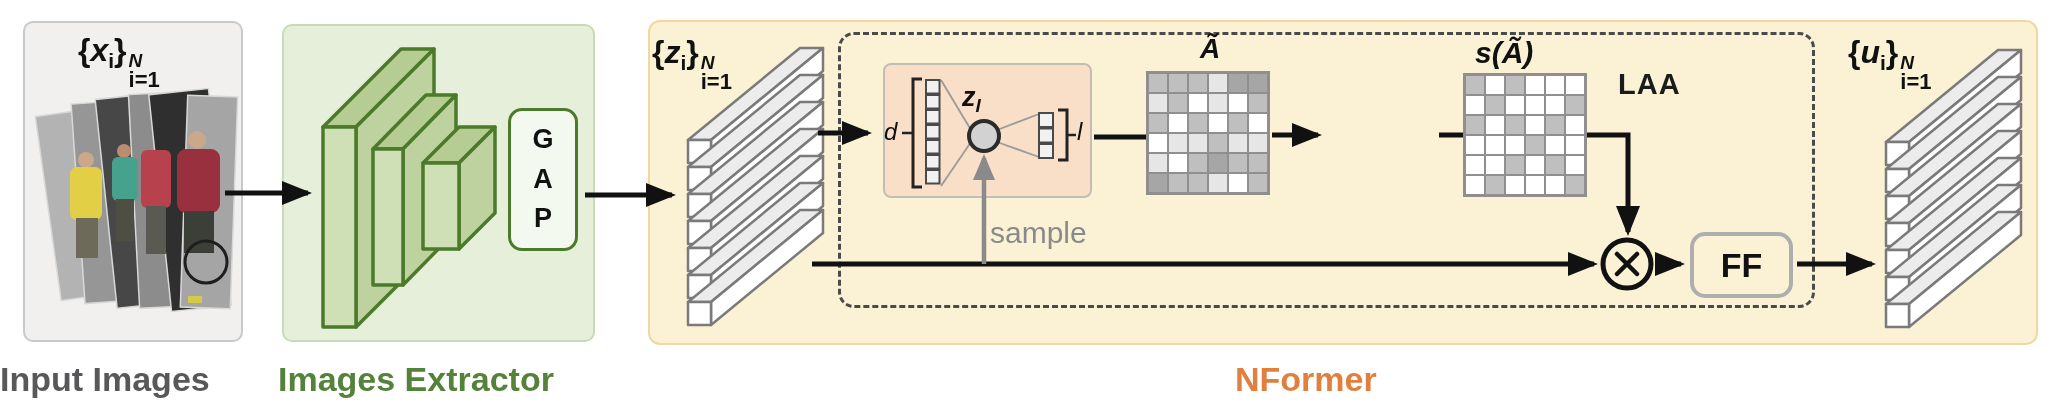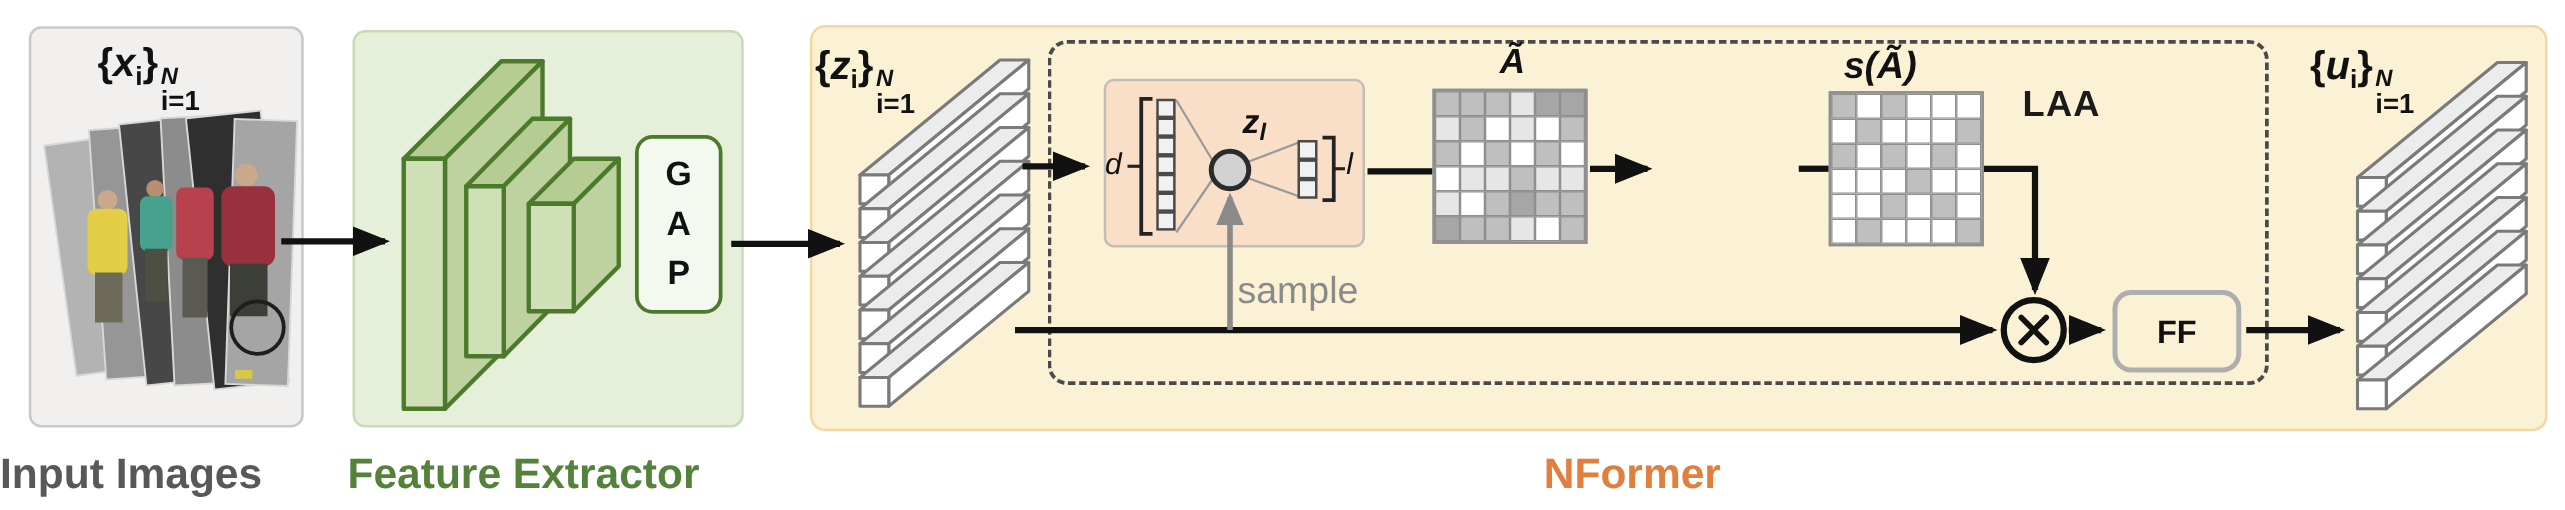--- a/index.html
+++ b/index.html
@@ -25,39 +25,39 @@
   #fe-box{left:282px; top:24px; width:313px; height:318px; background:var(--fe-box-fill); border:2.5px solid var(--fe-box-border); z-index:1;}
   #nformer-box{left:648px; top:20px; width:1390px; height:325px; background:var(--nformer-box-fill); border:2.5px solid var(--nformer-box-border); border-radius:12px; z-index:1;}
   #laa-box{left:838px; top:32px; width:977px; height:276px; border:3.5px dashed var(--dashed-border); border-radius:16px; background:transparent; z-index:2;}
   #sampler-box{left:883px; top:63px; width:209px; height:135px; background:var(--sampler-box-fill); border:2.5px solid var(--sampler-box-border); border-radius:8px; z-index:2;}
   #gap-box{left:508px; top:108px; width:70px; height:143px; background:var(--gap-fill); border:3.5px solid var(--gap-border); border-radius:14px; z-index:2;
            display:flex; flex-direction:column; align-items:center; justify-content:center; gap:2px;}
   #gap-box .gl{font-size:27px; font-weight:bold; color:#111; line-height:1.4;}
   #rns-box{left:1332px; top:102px; width:105px; height:66px; border:4px solid var(--rns-border); border-radius:15px; z-index:3;
            display:flex; align-items:center; justify-content:center; font-size:31px; font-weight:bold; color:#111;}
   #ff-box{left:1690px; top:232px; width:103px; height:66px; border:4px solid var(--ff-border); border-radius:15px; z-index:3;
-          display:flex; align-items:center; justify-content:center; font-size:26px; font-weight:bold; color:#111;}
+          display:flex; align-items:center; justify-content:center; font-size:34px; font-weight:bold; color:#111;}
 
   #art{position:absolute; left:0; top:0; z-index:4; pointer-events:none;}
 
   .lbl{position:absolute; z-index:5; white-space:nowrap;}
   .math{font-family:Liberation Sans, sans-serif; color:#111;}
   .setlbl{font-size:32px; font-weight:bold;}
   .setlbl .mvar{font-style:italic;}
   .setlbl sub{font-size:21px;}
   .supsub{display:inline-flex; flex-direction:column; vertical-align:-6px; line-height:0.95; font-size:19px; font-weight:bold; margin-left:2px;}
   .supsub .sup{font-style:italic;}
   .supsub .sub{font-style:normal; font-size:22px;}
   #x-label{left:78px; top:32px;}
   #z-label{left:652px; top:34px;}
   #u-label{left:1848px; top:34px;}
   #a-title{left:1178px; top:33px; width:64px; text-align:center; font-size:28px; font-weight:bold; font-style:italic;}
   #s-title{left:1475px; top:36px; width:100px; text-align:left; font-size:30px; font-style:italic; font-weight:bold;}
   #laa-label{left:1618px; top:68px; font-size:29px; font-weight:800; color:#1b1b1b; letter-spacing:1px;}
-  #zl-label{left:962px; top:82px; font-size:27px; font-style:italic; font-weight:bold;margin-left:32px;}
+  #zl-label{left:962px; top:82px; font-size:27px; font-style:italic; font-weight:bold;}
   #zl-label sub{font-size:19px;}
   #d-label{left:884px; top:118px; font-size:24px; font-style:italic;}
   #l-label{left:1077px; top:118px; font-size:24px; font-style:italic;}
   #sample-label{left:990px; top:216px; font-size:30px; color:var(--arrow-gray);}
   .caption{font-size:34px; font-weight:600; }
   #input-caption{left:0px; top:360px; width:268px; color:var(--label-input);}
   #fe-caption{left:278px; top:360px; width:330px; color:var(--label-fe);}
   #nformer-caption{left:1235px; top:360px; width:190px; color:var(--label-nformer);}
 
   .matrix{position:absolute; z-index:5; display:grid; grid-template-columns:repeat(6,20px); grid-auto-rows:20px; border:2px solid var(--cell-border); background:var(--cell-border);}
@@ -326,15 +326,15 @@
       <div class="cell s2"></div>
     </div>
 
   <div class="lbl" id="laa-label">LAA</div>
   <div class="lbl math" id="zl-label"><span>z</span><sub>l</sub></div>
   <div class="lbl math" id="d-label">d</div>
   <div class="lbl math" id="l-label">l</div>
   <div class="lbl" id="sample-label">sample</div>
 
   <div class="lbl caption" id="input-caption">Input Images</div>
-  <div class="lbl caption" id="fe-caption">Feature Extractor</div>
+  <div class="lbl caption" id="fe-caption">Images Extractor</div>
   <div class="lbl caption" id="nformer-caption">NFormer</div>
 </div>
 
 </body></html>

